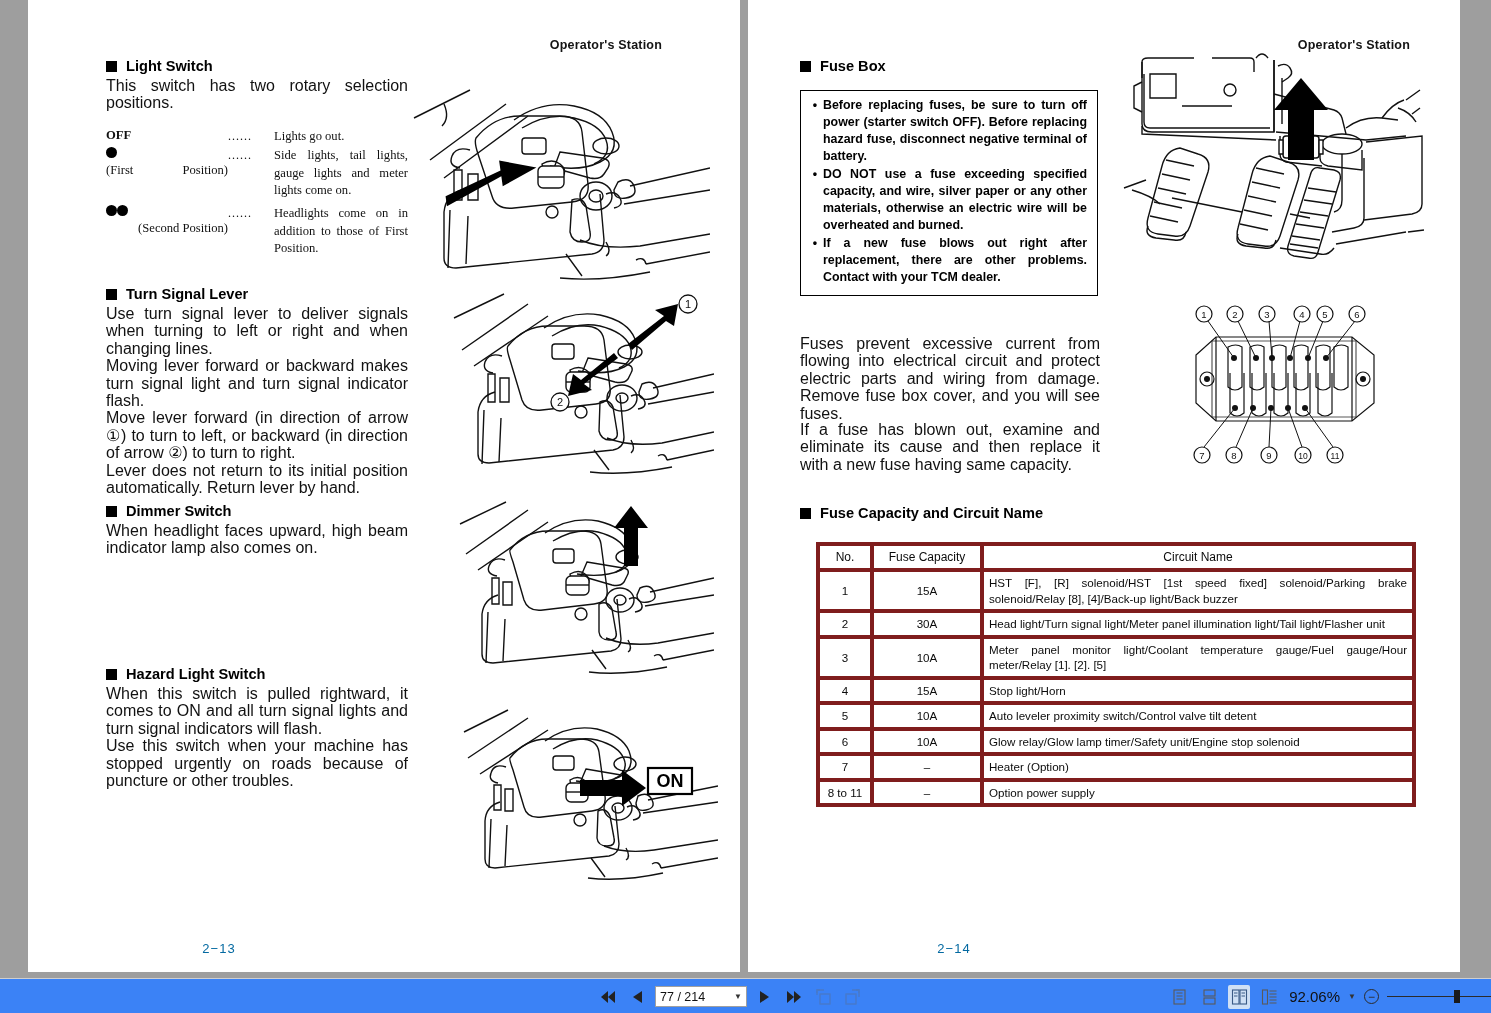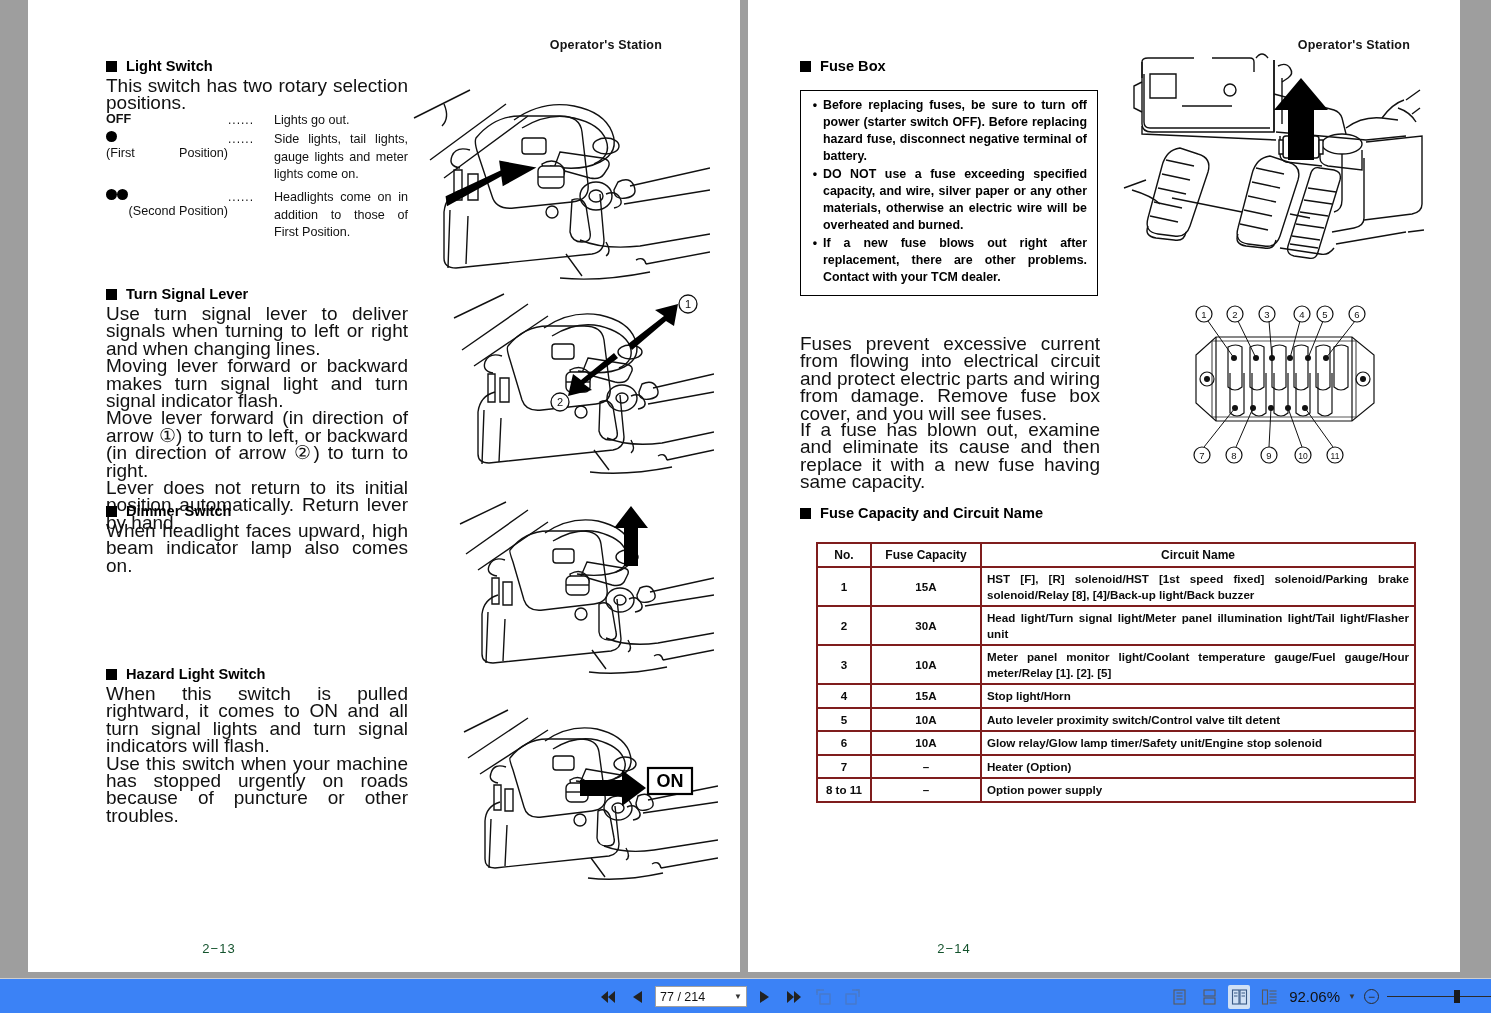--- a/index.html
+++ b/index.html
@@ -27,46 +27,46 @@
   .page-header {
     position: absolute; top: 10px; left: 0; width: 100%;
     text-align: right; font-size: 12.5px; font-weight: bold;
     color: #141414; letter-spacing: .2px; margin-top: 28px;
   }
   #page-left .page-header  { padding-right: 78px; }
   #page-right .page-header { padding-right: 50px; }
 
   .page-number {
     position: absolute; bottom: 16px; left: 0; width: 100%;
-    text-align: center; font-size: 13px; color: #14532d; letter-spacing: 1px;
+    text-align: center; font-size: 13px; color: #0369a1; letter-spacing: 1px;
   }
   #page-left .page-number  { padding-right: 330px; }
   #page-right .page-number { padding-right: 300px; }
 
   
   .sec-title {
     font-size: 14.6px; font-weight: bold; color: #000;
     display: flex; align-items: center; gap: 9px; margin-bottom: 3px;
   }
   .bullet-sq { width: 11px; height: 11px; background: #000; display: inline-block; flex: none; }
   .body-text {
-    font-size: 19px; color: #111; line-height: 17.4px;
+    font-size: 16px; color: #111; line-height: 17.4px;
     text-align: justify; text-justify: inter-word;
   }
   .body-text p { margin: 0; }
 
   
   .blk { position: absolute; }
   #lp-light      { left: 78px; top: 58px;  width: 302px; }
   #lp-turn       { left: 78px; top: 286px; width: 302px; }
   #lp-dimmer     { left: 78px; top: 493px; width: 302px; margin-top: 10px; }
   #lp-hazard     { left: 78px; top: 666px; width: 302px; }
 
   
-  .ls-table { font-size: 12.6px; color: #111; }
+  .ls-table { margin-top: 16px; font-size: 12.6px; color: #111; font-family: Liberation Serif, serif; }
   .ls-row { display: flex; align-items: flex-start; margin-bottom: 2px; }
   .ls-left { width: 122px; flex: none; }
   .ls-dots { width: 46px; flex: none; color: #111; letter-spacing: 1px; font-size: 12px; padding-top: 1px;}
   .ls-right { flex: 1; line-height: 17.4px; text-align: justify; }
   .ls-off { font-weight: bold; }
   .dot { display: inline-block; width: 11px; height: 11px; border-radius: 50%; background: #000; }
   .ls-pos { display: block; margin-top: 1px; text-align: right; }
   .spread { display: flex; justify-content: space-between; }
   .rp { position: absolute; }
   #rp-title   { left: 52px; top: 58px;  width: 300px; }
@@ -86,22 +86,22 @@
               color: #000; margin-bottom: 1px; text-align: justify; }
   .imp-dot { width: 16px; flex: none; text-align: center; line-height: 17px;}
   .imp-txt { flex: 1; text-align: justify; }
 
   
   table.fuse {
     border-collapse: collapse; width: 100%;
     font-size: 11.6px; color: #0b0b0b;
   }
   table.fuse td, table.fuse th {
-    border: 2px solid #7f1d1d; padding: 3px 5px; vertical-align: middle;
-    font-weight: bold;
+    border: 4px solid #7f1d1d; padding: 3px 5px; vertical-align: middle;
+    font-weight: normal;
   }
   table.fuse th { text-align: center; font-size: 12px; padding: 4px 5px; }
   td.c-no  { width: 54px;  text-align: center; }
   td.c-cap { width: 110px; text-align: center; }
   td.c-name{ text-align: justify; line-height: 15.5px; }
 
   
   .fig { position: absolute; }
   svg { display: block; }
 

